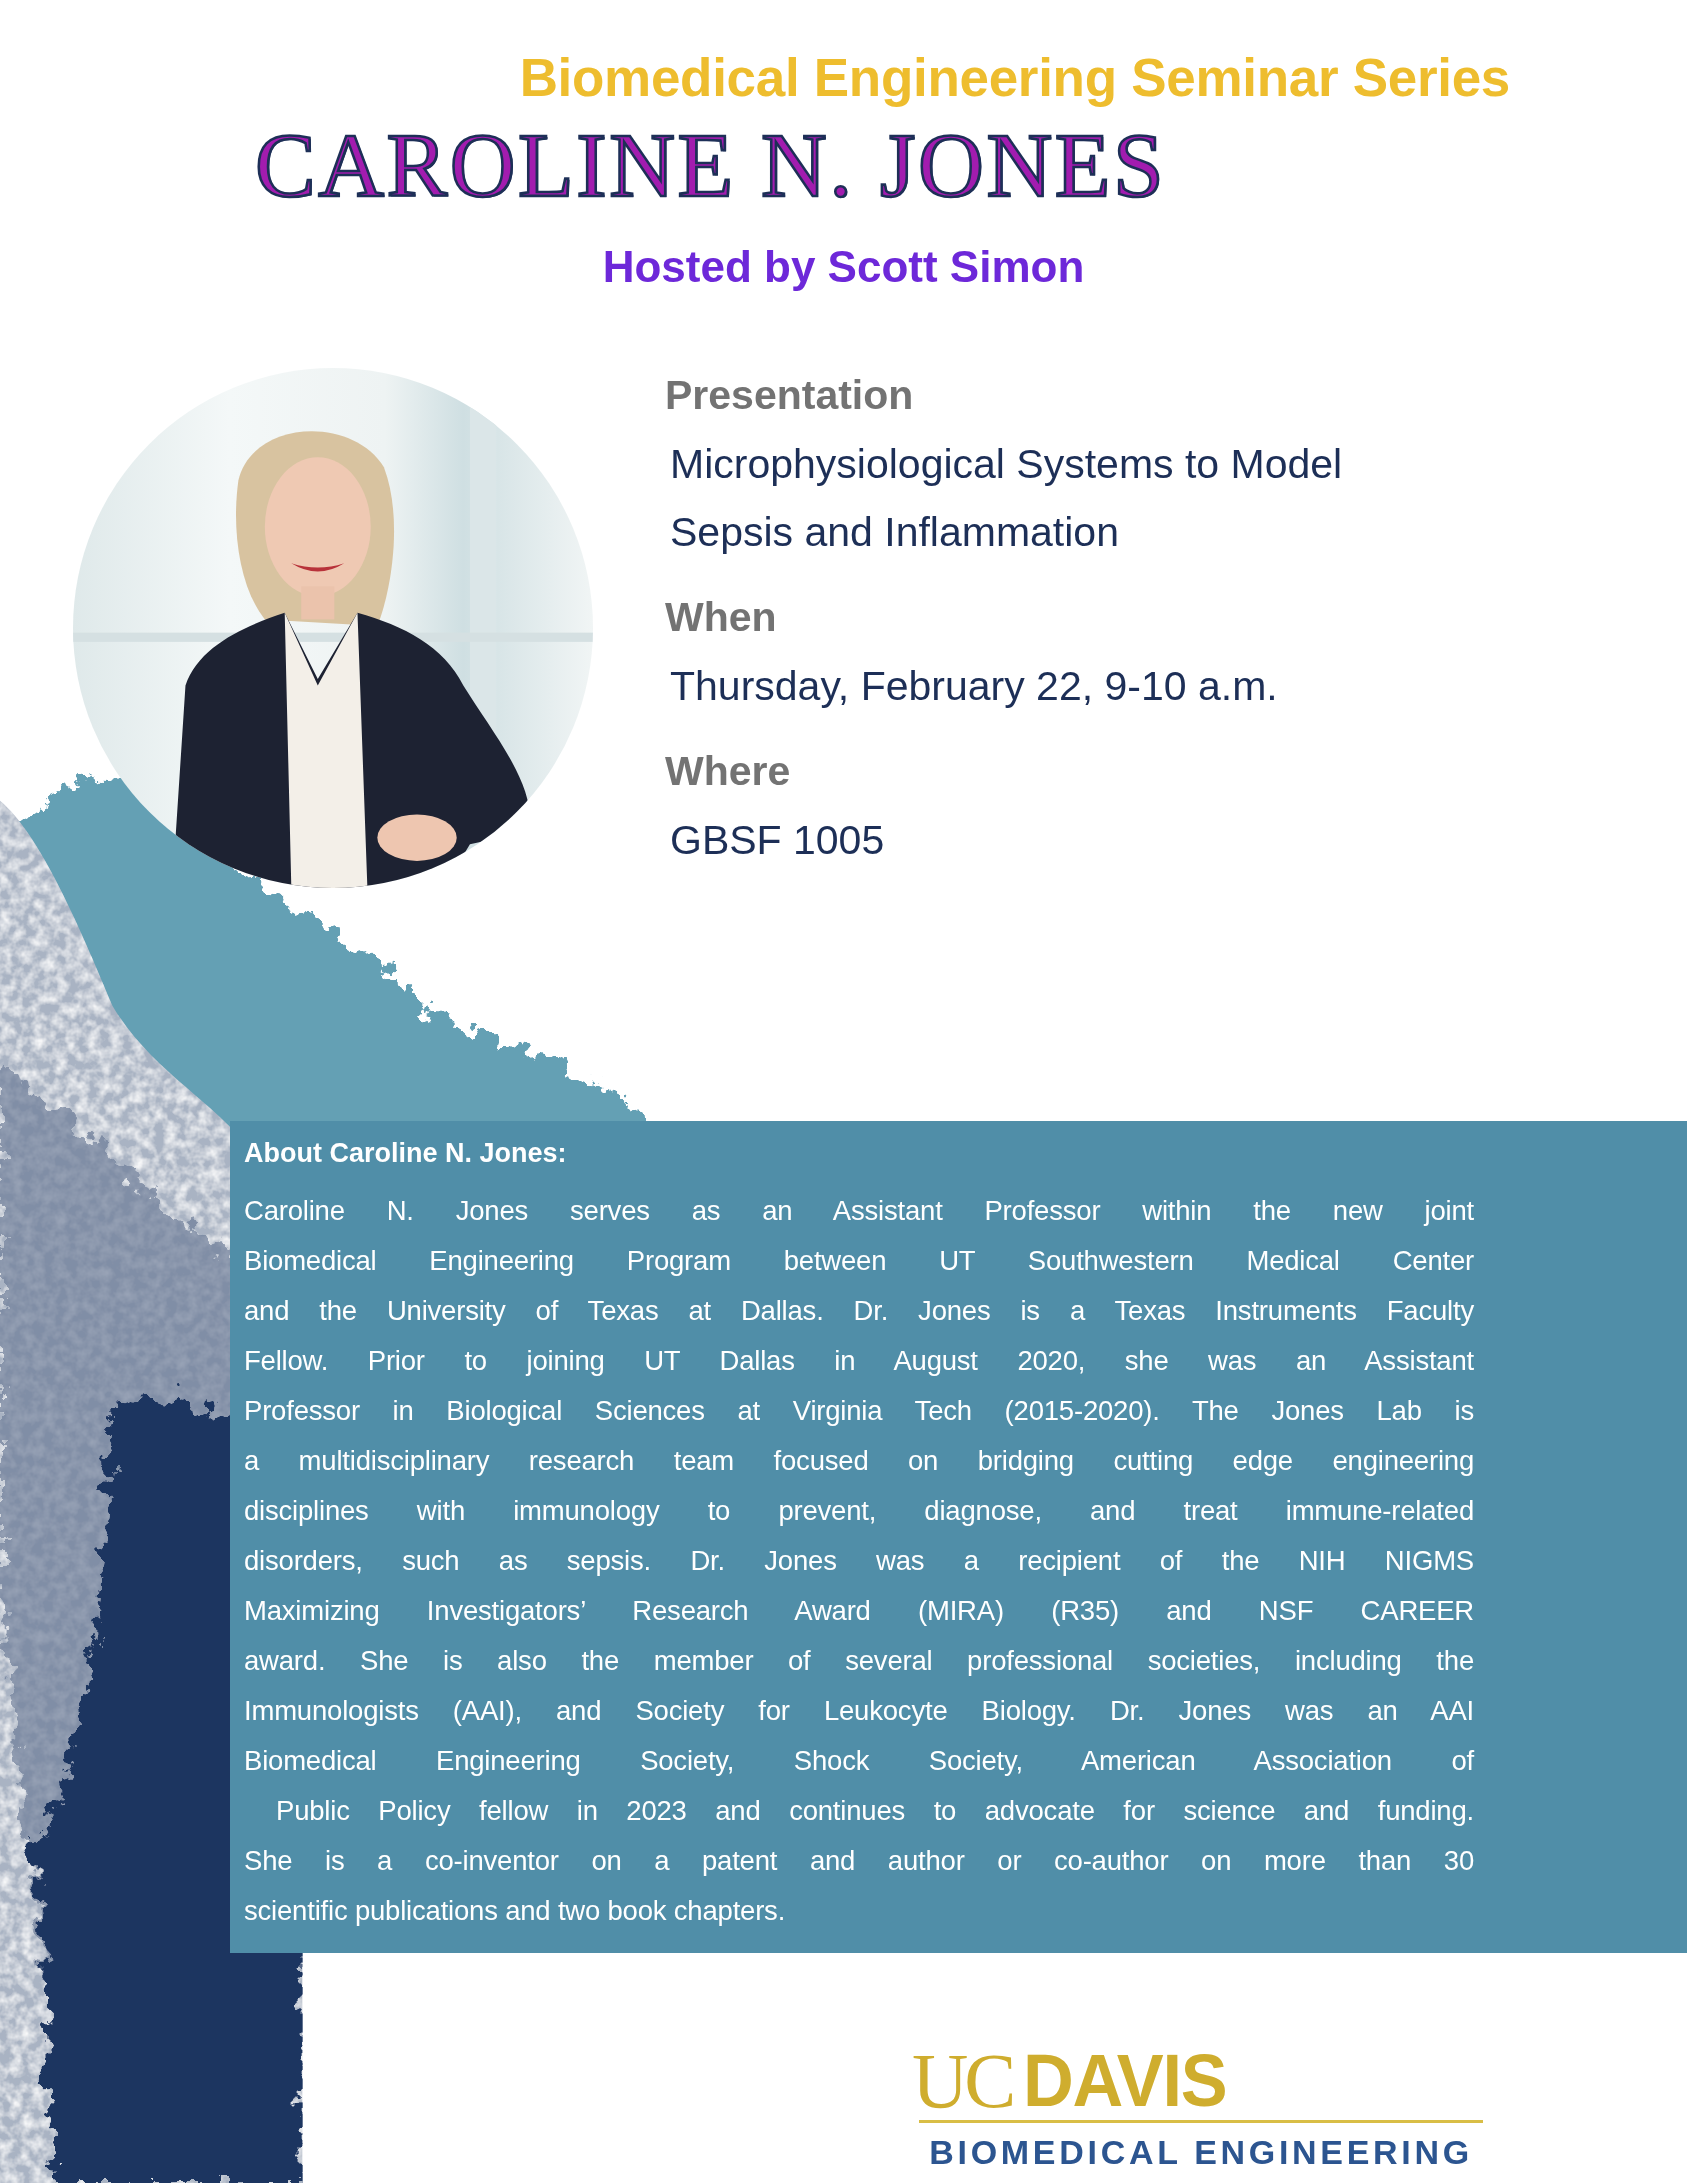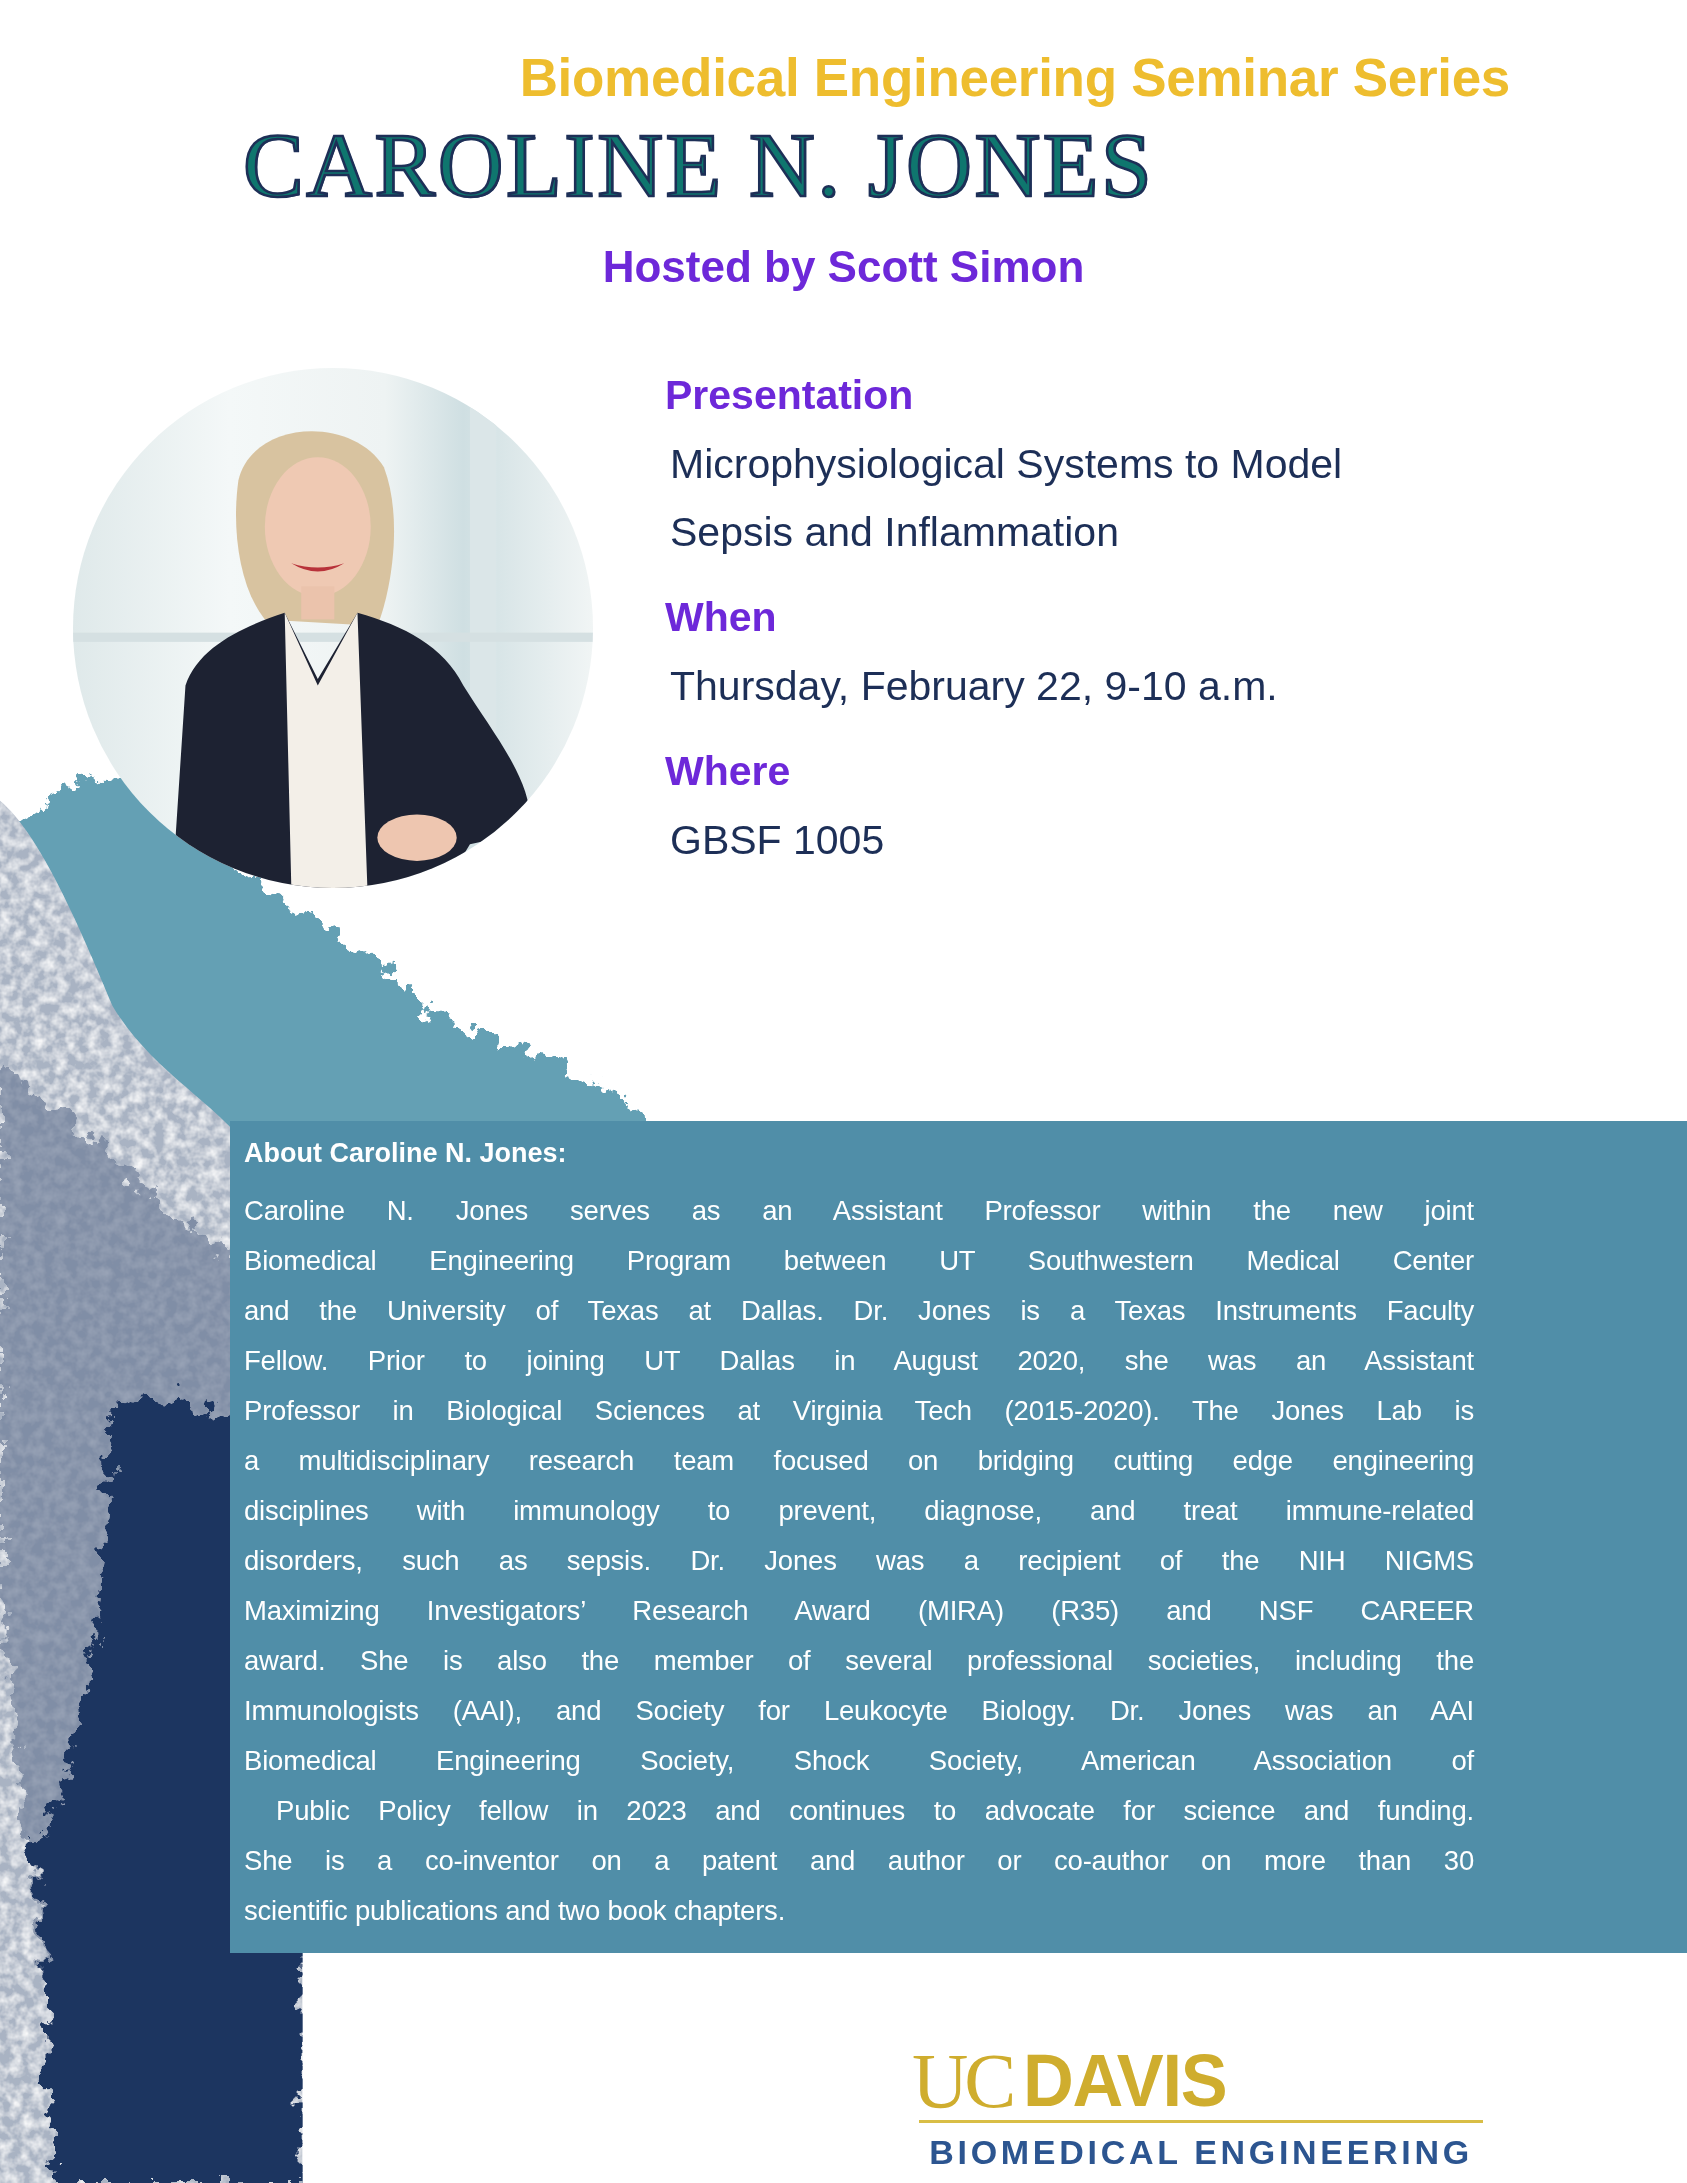--- a/index.html
+++ b/index.html
@@ -1,32 +1,32 @@
 <!DOCTYPE html>
 <html style="font-size:10.6px"><head>
 <meta charset="utf-8">
 <style>
   html, body { margin: 0; padding: 0; background: #ffffff; }
   body { width: 1687px; height: 2183px; position: relative; overflow: hidden; font-family: "Liberation Sans", sans-serif; }
   .abs { position: absolute; }
 
   
   .series { left: 0; width: 1510px; top: 46px; text-align: right; color: #eebd2e; font-weight: bold; font-size: 53px; line-height: 64px; letter-spacing: -0.3px; }
-  .name { left: 0; width: 1397px; top: 116px; text-align: center; font-family: "Liberation Serif", serif; font-size: 91px; line-height: 99px; color: #0f766e; letter-spacing: 2.6px;
-          -webkit-text-stroke: 2.6px #1d2f57; text-shadow: 1.3px 1.3px 0 #1d2f57; padding-left: 0; }
+  .name { left: 0; width: 1397px; top: 116px; text-align: center; font-family: "Liberation Serif", serif; font-size: 91px; line-height: 99px; color: #a21caf; letter-spacing: 2.6px;
+          -webkit-text-stroke: 2.6px #1d2f57; text-shadow: 1.3px 1.3px 0 #1d2f57; padding-left: 12px; }
   .host { left: 0; width: 1687px; top: 239px; text-align: center; color: #6d28d9; font-weight: bold; font-size: 44px; line-height: 56px; }
 
   
   .splash { left: 0; top: 728px; width: 662px; height: 1456px; }
 
   
   .photo { left: 73px; top: 368px; width: 520px; height: 520px; border-radius: 50%; overflow: hidden; background: linear-gradient(90deg,#dfe9ea 0%,#f4f8f8 30%,#eef3f3 60%,#cfdfe2 75%,#f1f5f5 100%); }
 
   
-  .info-head { left: 665px; color: #6d28d9; font-weight: bold; font-size: 41px; line-height: 50px; }
+  .info-head { left: 665px; color: #737373; font-weight: bold; font-size: 41px; line-height: 50px; }
   .info-val { left: 670px; color: #1d2f57; font-size: 41px; line-height: 69px; }
 
   
   .bio { left: 230px; top: 1121px; width: 1540px; height: 832px; background: #508ea8; box-sizing: border-box; padding: 0 44px 0 14px; }
   .bio-head { position: absolute; left: 14px; top: 12px; color: #fff; font-weight: bold; font-size: 27px; line-height: 40px; }
   .bio-lines { position: absolute; left: 14px; top: 65px; width: 1230px; }
   .bio-line { color: #fff; font-size: 27.5px; line-height: 50px; height: 50px; text-align: justify; text-align-last: justify; white-space: nowrap; overflow: visible; letter-spacing: -0.2px; }
   .bio-line.last { text-align-last: left; }
 
   

